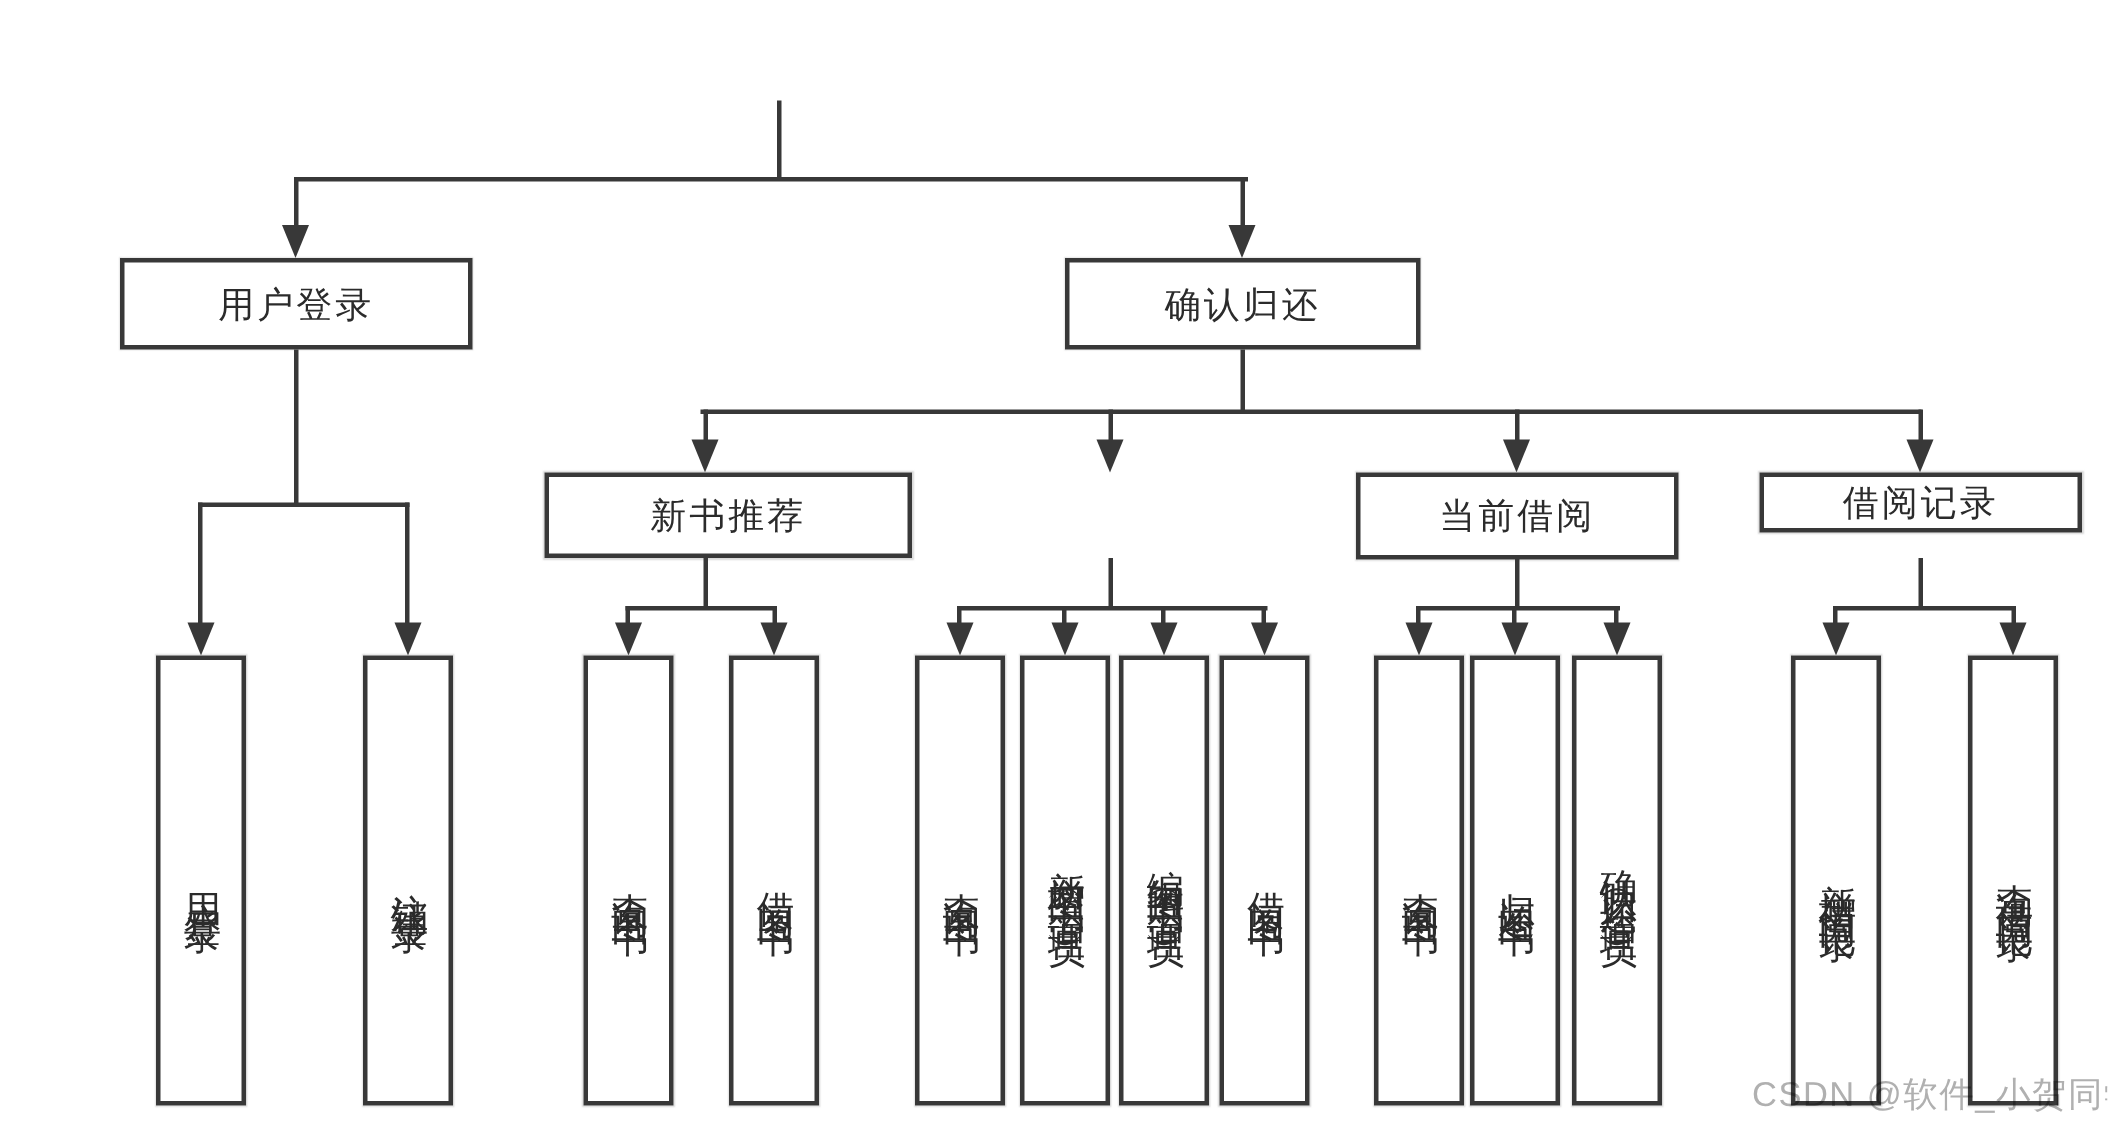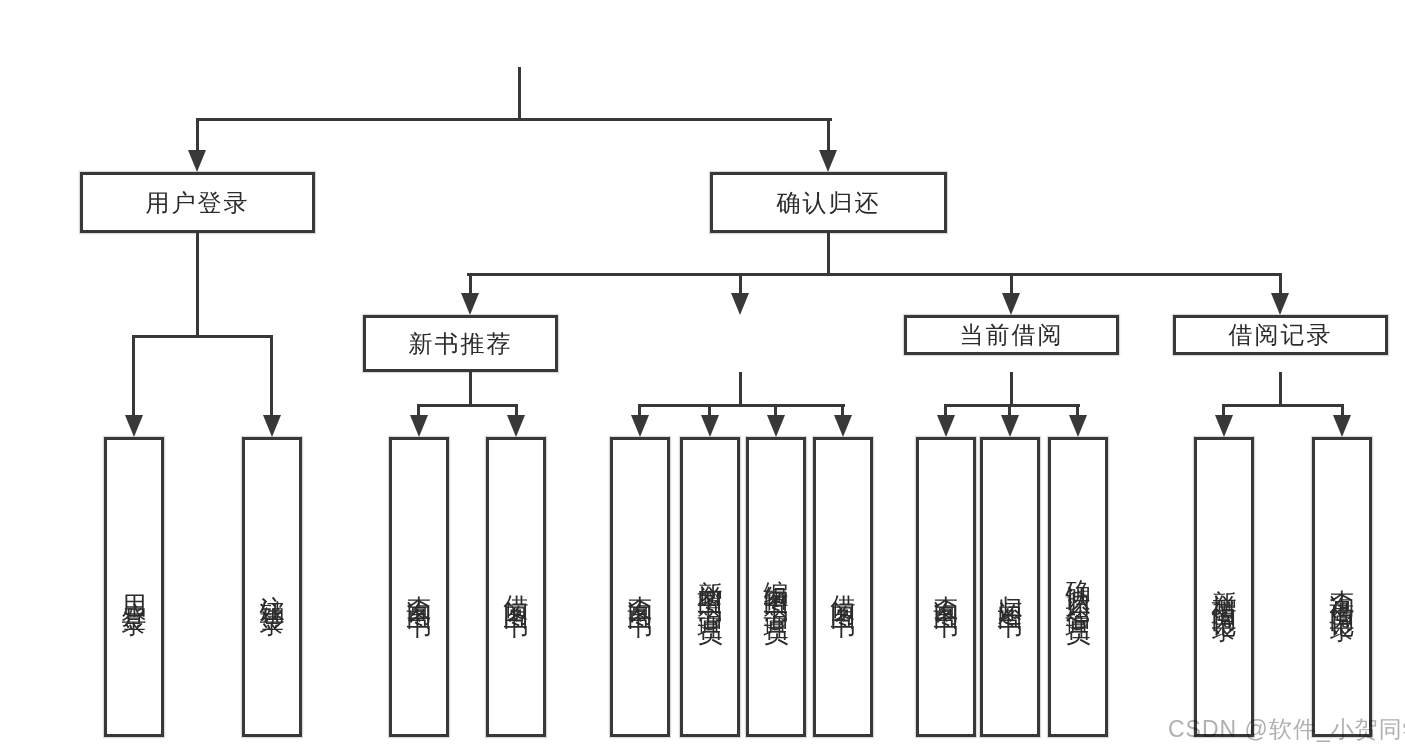--- a/index.html
+++ b/index.html
@@ -56,22 +56,22 @@
   <div class="hline" style="left:467px;top:273px;width:814px"></div>
   <div class="vline" style="left:469px;top:273px;height:24px"></div>
   <div class="arrow" style="left:461px;top:293px"></div>
   <div class="vline" style="left:739px;top:273px;height:24px"></div>
   <div class="arrow" style="left:731px;top:293px"></div>
   <div class="vline" style="left:1010px;top:273px;height:24px"></div>
   <div class="arrow" style="left:1002px;top:293px"></div>
   <div class="vline" style="left:1279px;top:273px;height:24px"></div>
   <div class="arrow" style="left:1271px;top:293px"></div>
 
-  <div class="hbox" style="left:363px;top:315px;width:195px;height:57px">新书推荐</div>
-  <div class="hbox" style="left:904px;top:315px;width:215px;height:40px">当前借阅</div>
+  <div class="hbox" style="left:363px;top:315px;width:245px;height:57px">新书推荐</div>
+  <div class="hbox" style="left:904px;top:315px;width:215px;height:58px">当前借阅</div>
   <div class="hbox" style="left:1173px;top:315px;width:215px;height:40px">借阅记录</div>
 
   <div class="vline" style="left:469px;top:372px;height:34px"></div>
   <div class="hline" style="left:417px;top:404px;width:101px"></div>
   <div class="vline" style="left:417px;top:404px;height:14px"></div>
   <div class="arrow" style="left:410px;top:415px"></div>
   <div class="vline" style="left:515px;top:404px;height:14px"></div>
   <div class="arrow" style="left:507px;top:415px"></div>
 
   <div class="vline" style="left:739px;top:372px;height:34px"></div>

